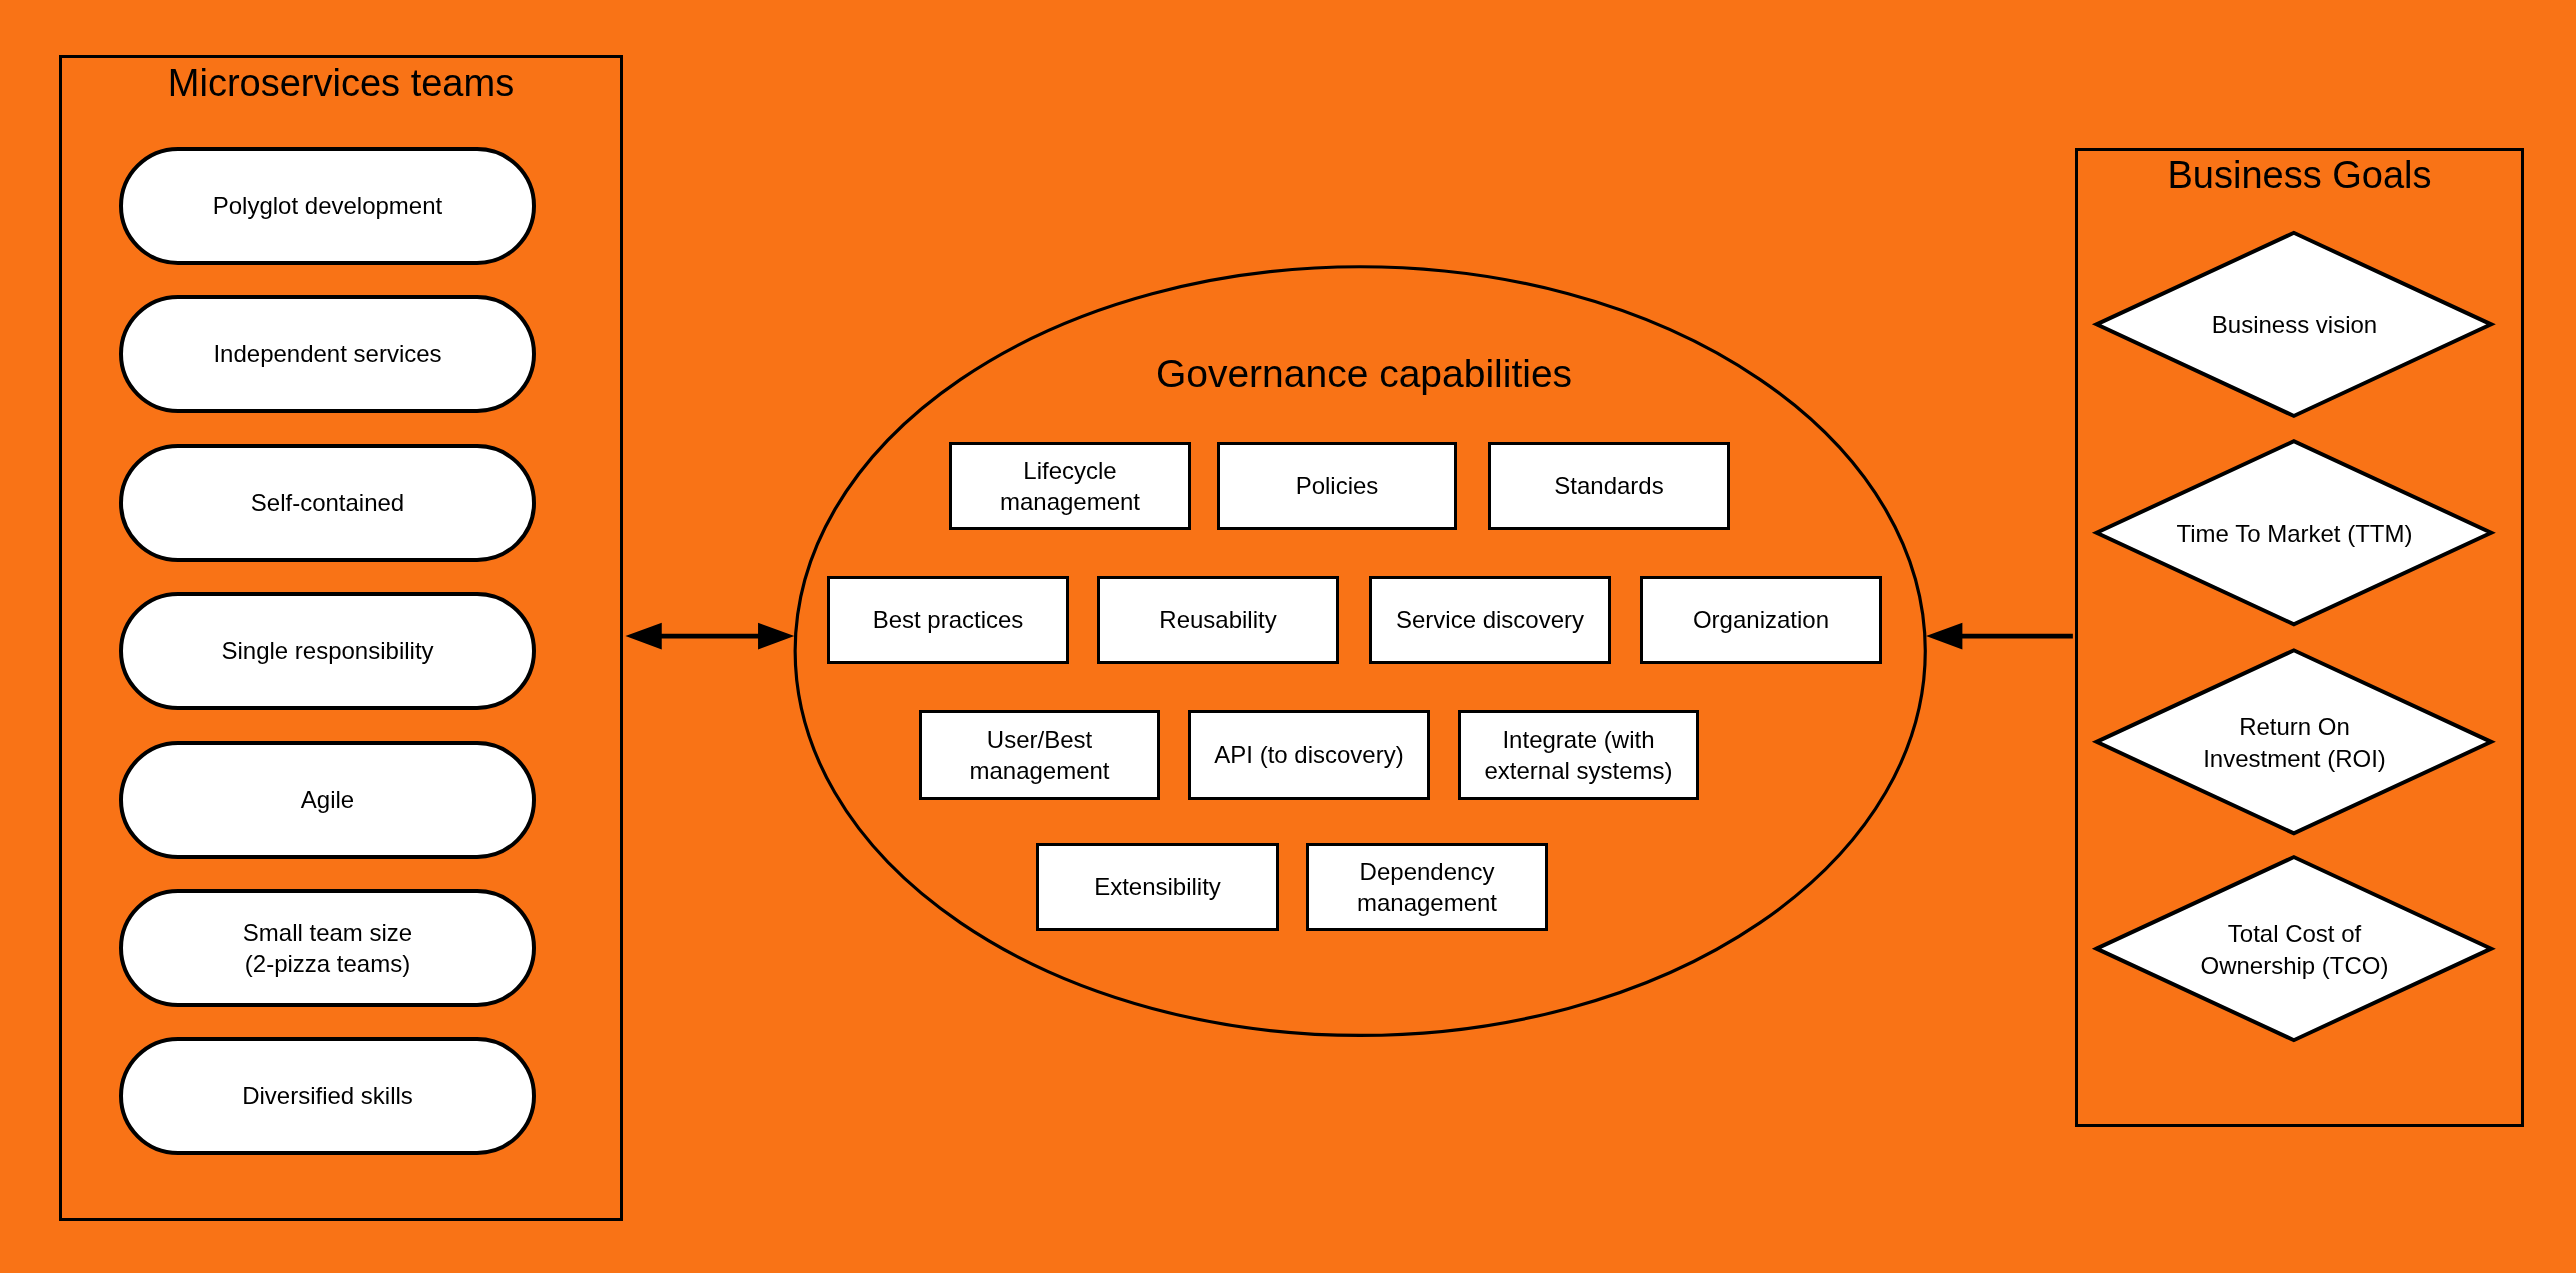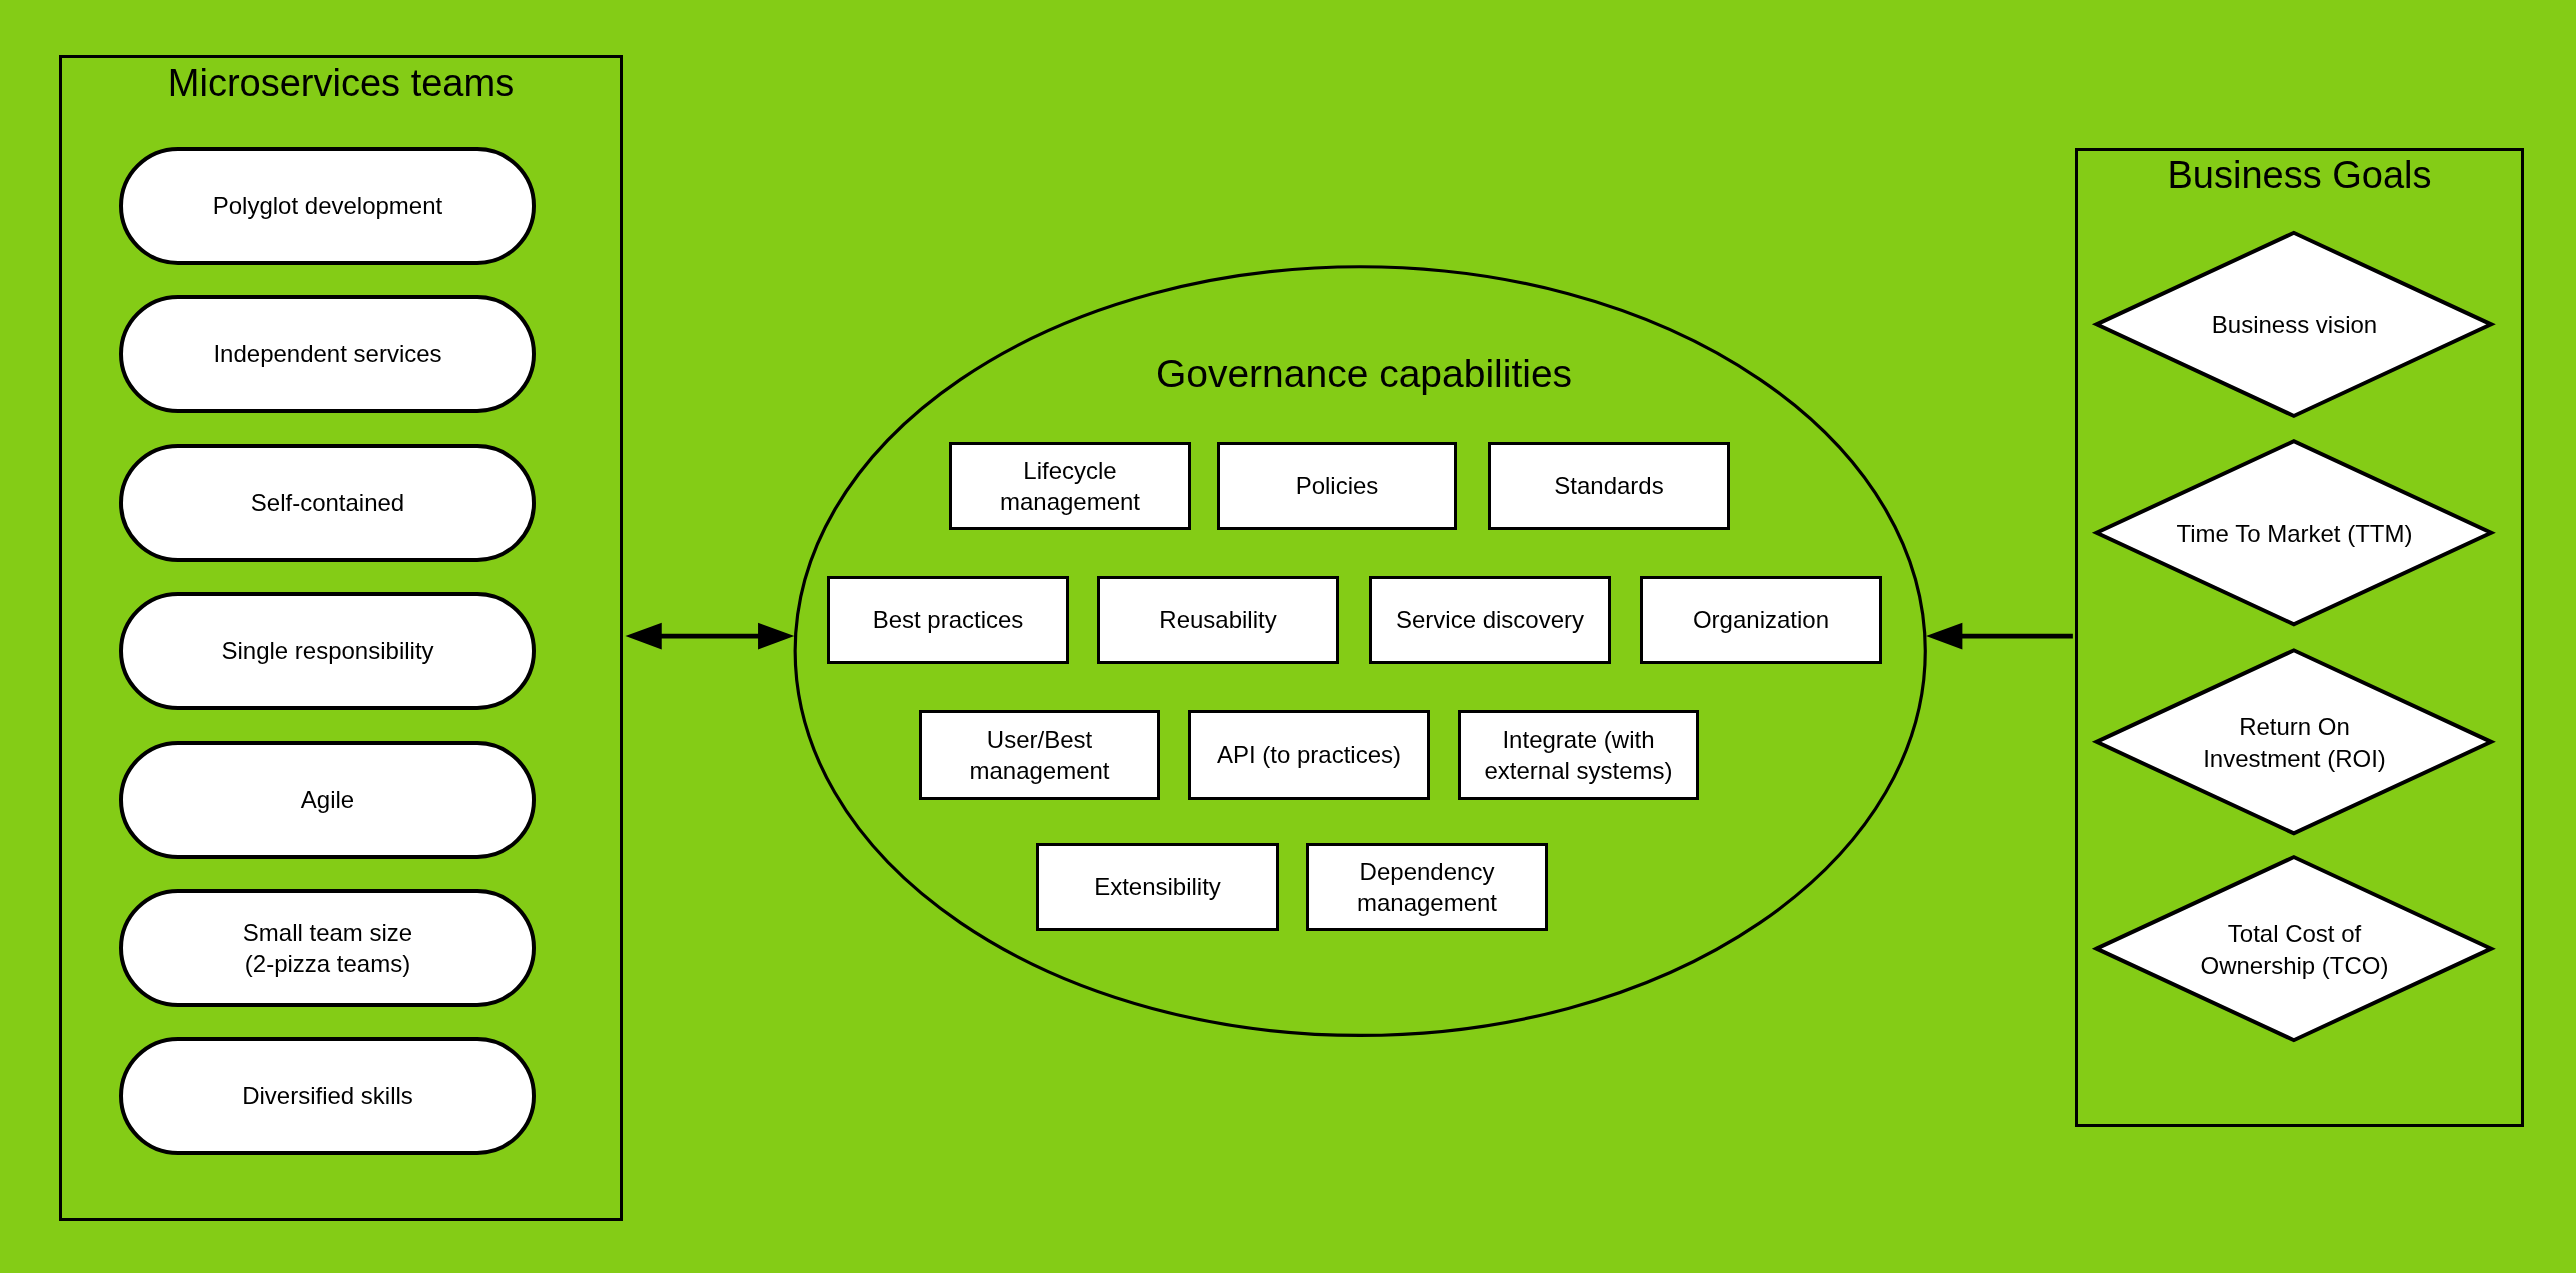--- a/index.html
+++ b/index.html
@@ -1,20 +1,20 @@
 <!DOCTYPE html>
 <html style="font-size:12.6px"><head>
 <meta charset="utf-8">
 <style>
   html, body { margin: 0; padding: 0; background: #ffffff; }
   #canvas {
     position: relative;
     width: 2576px;
     height: 1273px;
-    background: #84cc16;
+    background: #f97316;
     font-family: "Liberation Sans", "DejaVu Sans", sans-serif;
     color: #000000;
     overflow: hidden;
   }
   #shapes-layer {
     position: absolute;
     left: 0; top: 0;
     width: 2576px; height: 1273px;
   }
   .panel {
@@ -126,21 +126,21 @@
   <div class="cap-box" style="left:1217px; top:442px; width:240px; height:88px;">Policies</div>
   <div class="cap-box" style="left:1488px; top:442px; width:242px; height:88px;">Standards</div>
 
   <div class="cap-box" style="left:827px; top:576px; width:242px; height:88px;">Best practices</div>
   <div class="cap-box" style="left:1097px; top:576px; width:242px; height:88px;">Reusability</div>
   <div class="cap-box" style="left:1369px; top:576px; width:242px; height:88px;">Service discovery</div>
   <div class="cap-box" style="left:1640px; top:576px; width:242px; height:88px;">Organization</div>
 
   <div class="cap-box" style="left:919px; top:710px; width:241px; height:90px;">User/Best
 management</div>
-  <div class="cap-box" style="left:1188px; top:710px; width:242px; height:90px;">API (to practices)</div>
+  <div class="cap-box" style="left:1188px; top:710px; width:242px; height:90px;">API (to discovery)</div>
   <div class="cap-box" style="left:1458px; top:710px; width:241px; height:90px;">Integrate (with
 external systems)</div>
 
   <div class="cap-box" style="left:1036px; top:843px; width:243px; height:88px;">Extensibility</div>
   <div class="cap-box" style="left:1306px; top:843px; width:242px; height:88px;">Dependency
 management</div>
 
   <div class="panel" style="left:2075px; top:148px; width:449px; height:979px;"></div>
   <div class="panel-title" style="left:2075px; top:155px; width:449px;">Business Goals</div>
 

